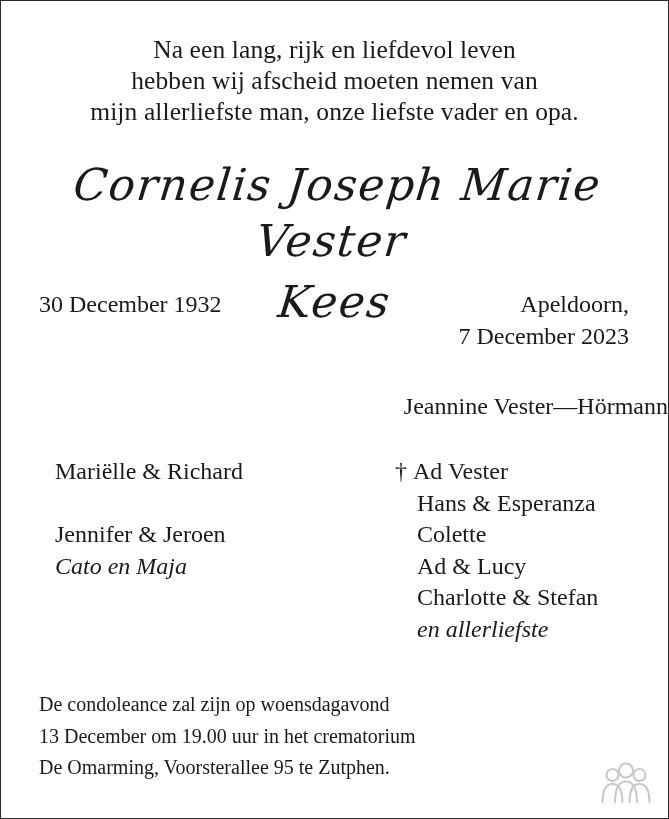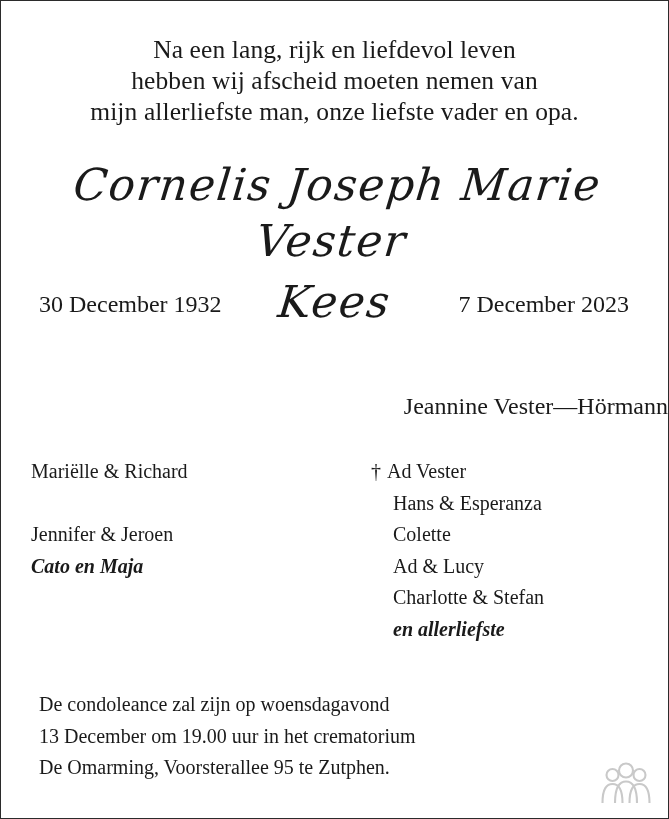--- a/index.html
+++ b/index.html
@@ -85,32 +85,32 @@
     right: 0;
     top: 390px;
     text-align: right;
     font-size: 24px;
     line-height: 31px;
   }
 
   
   .family {
     position: absolute;
-    left: 30px;
+    left: 54px;
     right: 39px;
     top: 455px;
     display: flex;
-    font-size: 20px;
+    font-size: 24px;
     line-height: 31.5px;
   }
   .family .col-left  { width: 340px; }
   .family .col-right { flex: 1; }
 
   .fam-line { white-space: nowrap; }
-  .fam-line.italic { font-style: italic; font-weight: bold; }
+  .fam-line.italic { font-style: italic; }
   .fam-line.spacer { height: 31.5px; }
 
   
   .col-right { padding-left: 22px; }
   .fam-line.hanging {
     margin-left: -22px;
   }
   .dagger { margin-right: 6px; }
 
   
@@ -146,20 +146,21 @@
   <div class="name-block">
     <span class="name-full">Cornelis Joseph Marie Vester</span>
     <span class="name-nick">Kees</span>
   </div>
 
   <div class="places">
     <div class="left">
       <div>30 December 1932</div>
     </div>
     <div class="right">
+      <div>Apeldoorn,</div>
       <div>7 December 2023</div>
     </div>
   </div>
 
   <div class="spouse">Jeannine Vester—Hörmann</div>
 
   <div class="family">
     <div class="col-left">
       <div class="fam-line">Mariëlle &amp; Richard</div>
       <div class="fam-line spacer"></div>

